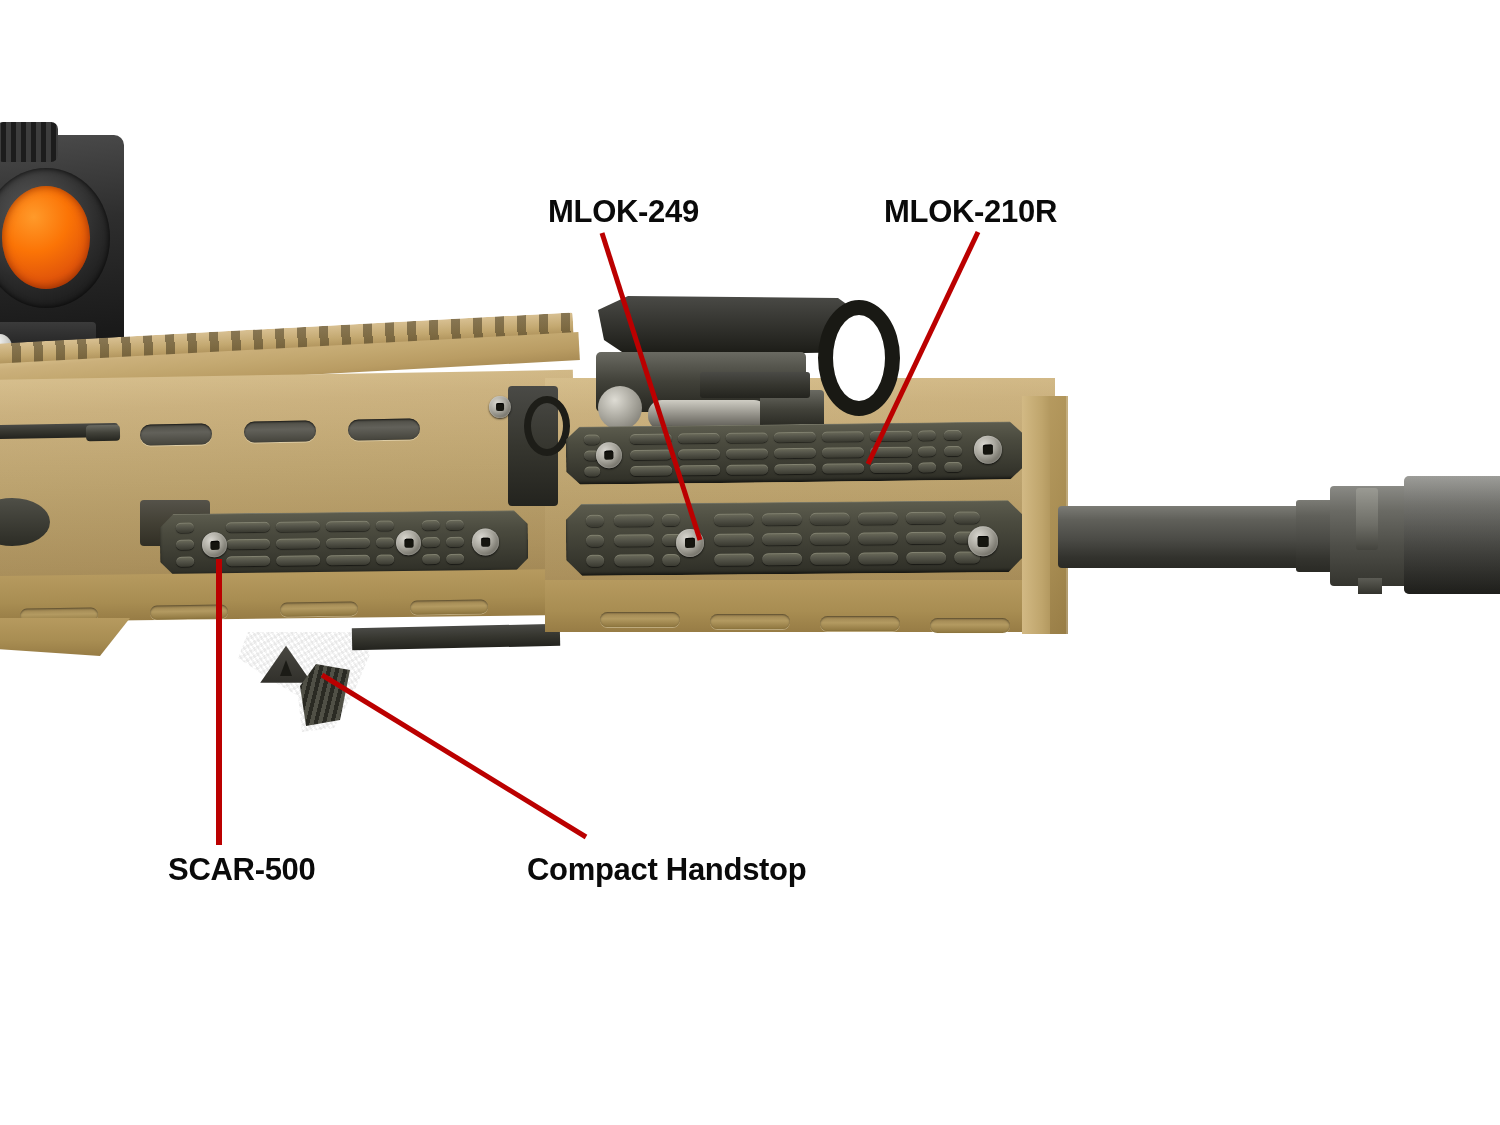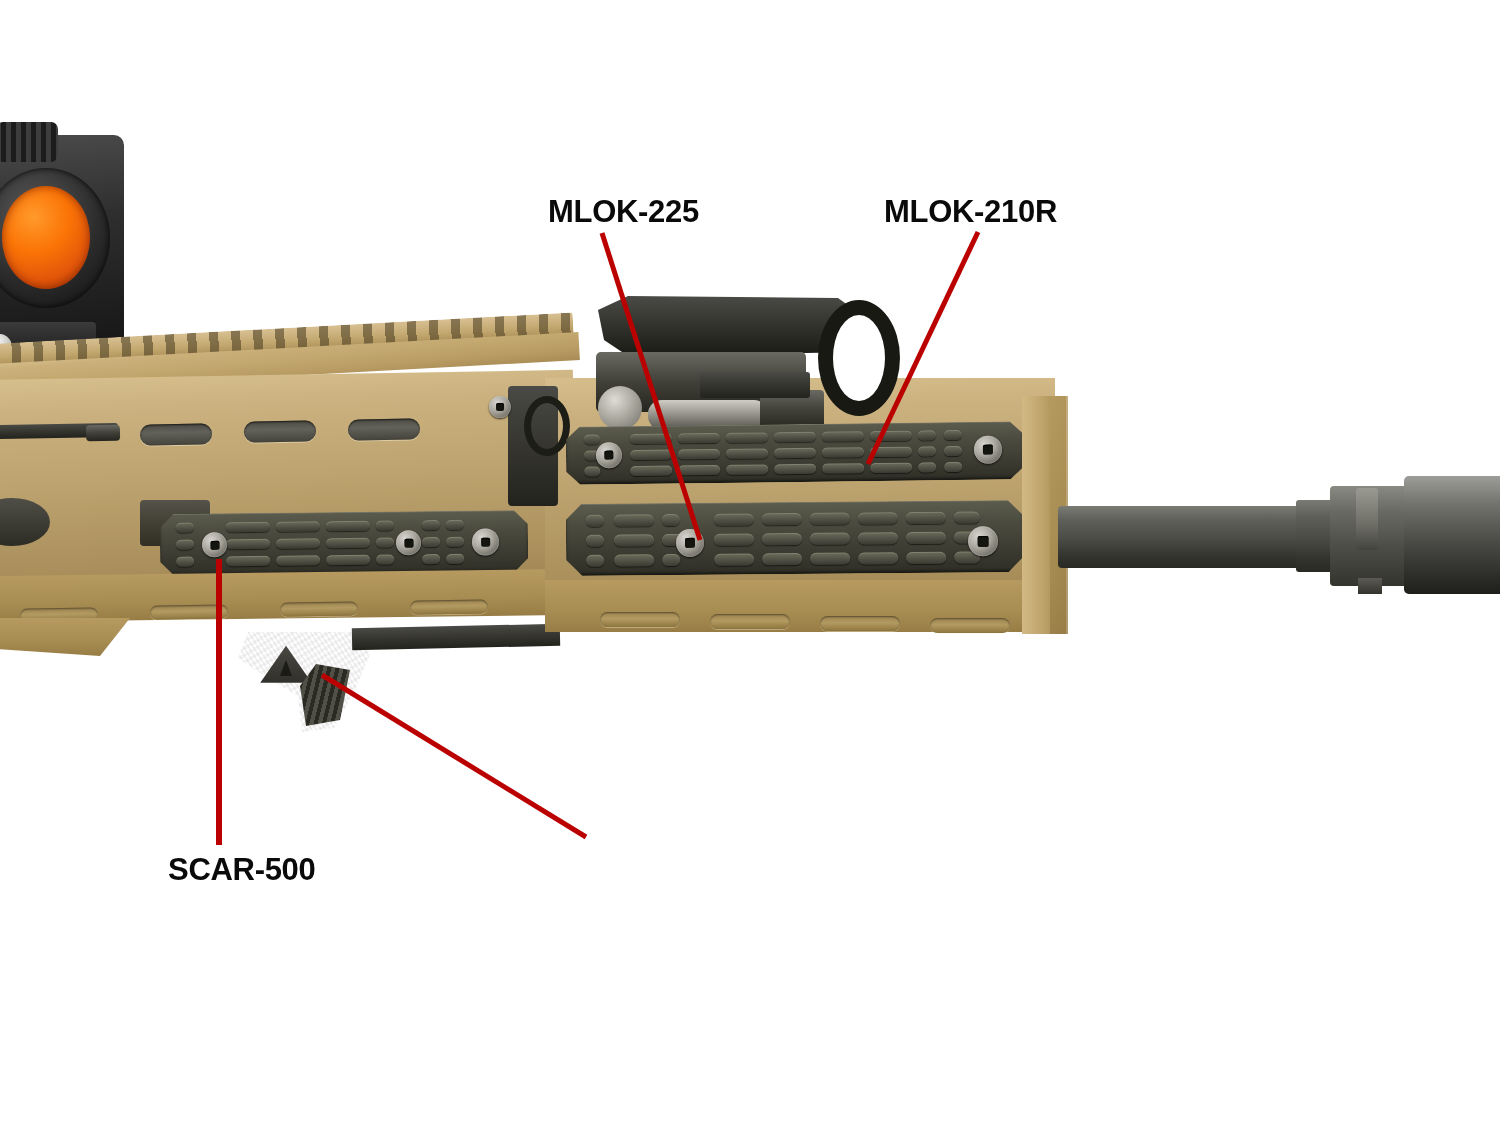--- a/index.html
+++ b/index.html
@@ -323,17 +323,18 @@
 
   </div>
 
   <svg id="leaders" viewBox="0 0 1500 1125" xmlns="http://www.w3.org/2000/svg">
     <line id="ld-0" stroke="#bb0000" stroke-width="5" stroke-linecap="butt" x1="602" y1="233" x2="700" y2="540"></line>
     <line id="ld-1" stroke="#bb0000" stroke-width="5" stroke-linecap="butt" x1="978" y1="232" x2="868" y2="464"></line>
     <line id="ld-2" stroke="#bb0000" stroke-width="6" stroke-linecap="butt" x1="219" y1="559" x2="219" y2="845"></line>
     <line id="ld-3" stroke="#bb0000" stroke-width="5" stroke-linecap="butt" x1="322" y1="675" x2="586" y2="837"></line>
   </svg>
 
-  <div class="callout" id="lb-0" style="left: 548px; top: 196px; color: rgb(10, 10, 10); font-size: 31px;">MLOK-225</div>
+  <div class="callout" id="lb-0" style="left: 548px; top: 196px; color: rgb(10, 10, 10); font-size: 31px;">MLOK-249</div>
   <div class="callout" id="lb-1" style="left: 884px; top: 196px; color: rgb(10, 10, 10); font-size: 31px;">MLOK-210R</div>
   <div class="callout" id="lb-2" style="left: 168px; top: 854px; color: rgb(10, 10, 10); font-size: 31px;">SCAR-500</div>
+  <div class="callout" id="lb-3" style="left: 527px; top: 854px; color: rgb(10, 10, 10); font-size: 31px;">Compact Handstop</div>
 
 </div>
 
 </body></html>

